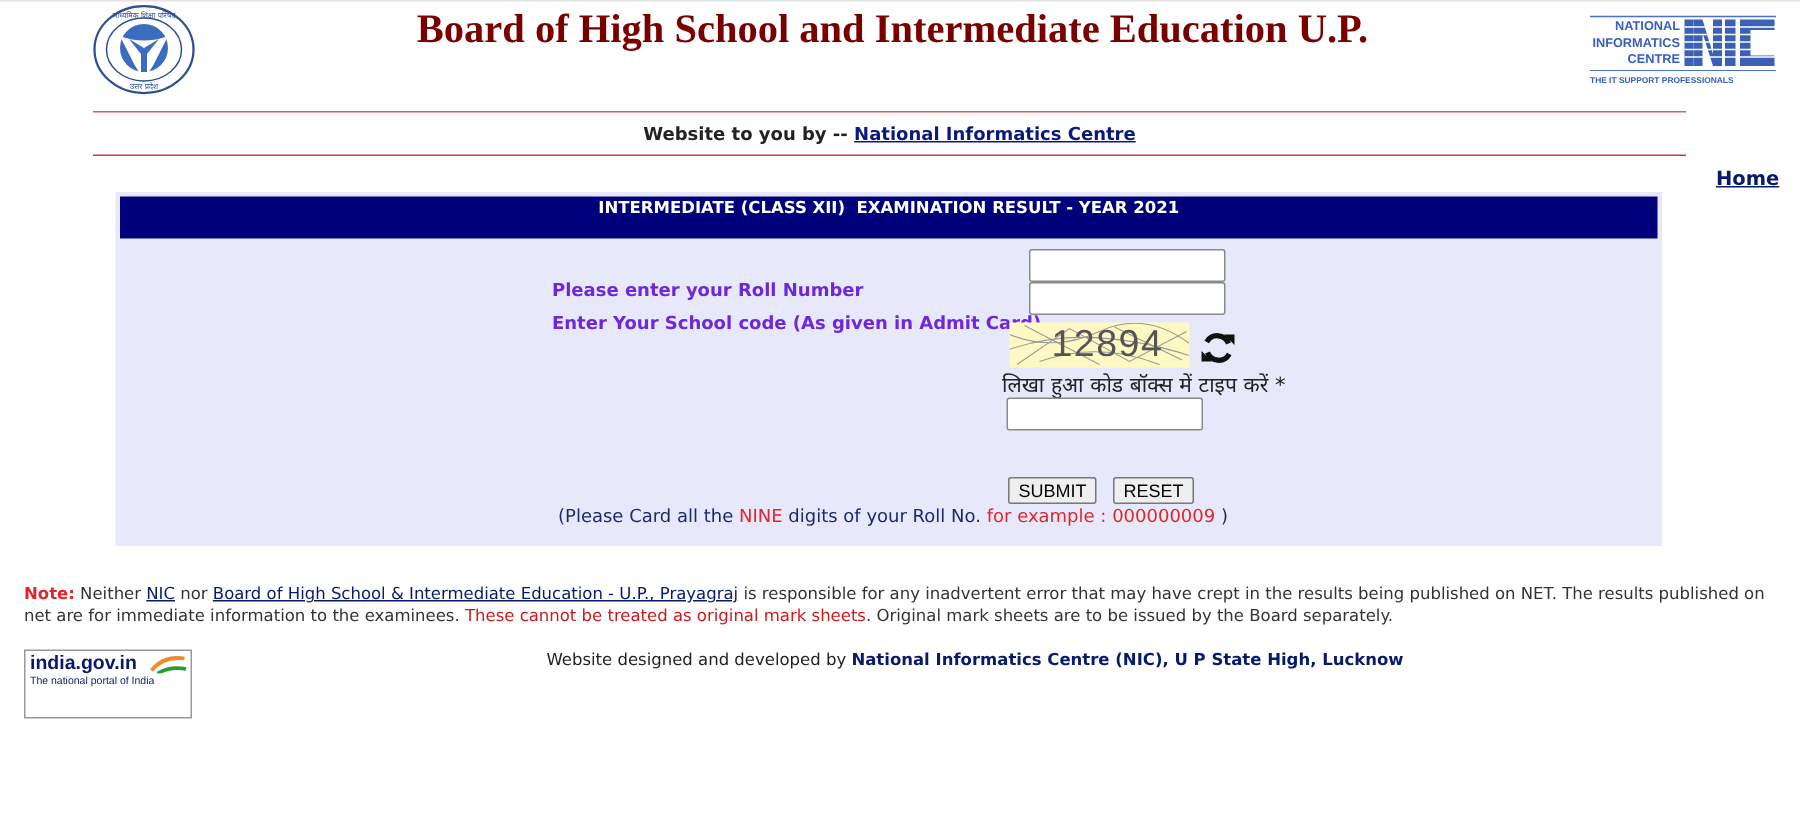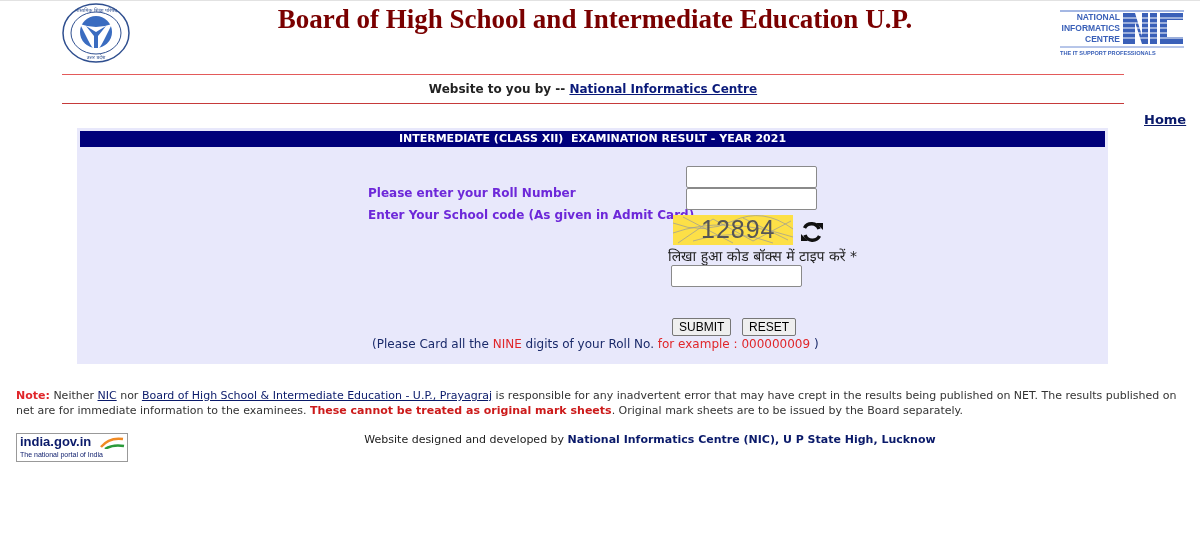--- a/index.html
+++ b/index.html
@@ -10,36 +10,36 @@
     .up-logo { left:60px; top:2px; width:72px; height:62px; }
     .title { left:240px; top:4px; width:710px; text-align:center; font-family:"Liberation Serif", serif; font-weight:bold; font-size:27px; color:#7a0000; letter-spacing:0px; }
     .nic-logo { left:1060px; top:10px; width:124px; height:52px; }
     .redline { left:62px; width:1062px; height:1px; background:#e35a5a; }
     .redline2 { background:#c63a3a; }
     .brought { left:62px; top:82px; width:1062px; text-align:center; font-size:12px; font-weight:bold; color:#222; }
     .brought a { color:#0a1a7a; text-decoration:underline; }
     .home { left:1144px; top:112px; font-size:13px; font-weight:bold; color:#0a1a6a; text-decoration:underline; cursor:pointer; }
     
     .panel { left:77px; top:128px; width:1031px; height:236px; background:#e8e8fb; }
-    .panel-head { left:80px; top:131px; width:1025px; height:16px; background:#00007a; color:#fff; font-size:11px; font-weight:bold; text-align:center; line-height:16px; }
+    .panel-head { left:80px; top:131px; width:1025px; height:28px; background:#00007a; color:#fff; font-size:11px; font-weight:bold; text-align:center; line-height:16px; }
     .lbl { font-size:12px; font-weight:bold; color:#6d28d9;margin-top:16px; }
     .inp { background:#fff; border:1px solid #8a8a8a; border-radius:2px; box-sizing:border-box; height:22px; }
-    .captcha { left:673px; top:215px; width:120px; height:30px; background:#fde047; overflow:hidden; }
+    .captcha { left:673px; top:215px; width:120px; height:30px; background:#fef9c3; overflow:hidden; }
     .captcha-text { position:absolute; left:28px; top:0px; font-family:"Liberation Sans", sans-serif; font-size:25px; color:#555; letter-spacing:1px; }
     .refresh { left:800px; top:220px; width:24px; height:24px; cursor:pointer; }
     .hindi { left:668px; top:246px; font-size:14px; color:#222; }
     .btn { font-family:"Liberation Sans", sans-serif; font-size:12px; background:#efefef; border:1px solid #777; border-radius:2px; padding:0 6px; height:18px; line-height:16px; box-sizing:border-box; cursor:pointer; color:#000; }
     .hint { left:372px; top:337px; font-size:12px; color:#1a2a6a; }
     .red { color:#e0262a; }
     
     .note { left:16px; top:388px; width:1180px; font-size:11px; line-height:15px; color:#333; }
     .note .nlabel { color:#e0262a; font-weight:bold; }
     .note a { color:#0a1a6a; text-decoration:underline; cursor:pointer; }
-    .note .warn { color:#cc1a1a; font-weight:bold;text-align:right; }
-    .india { left:16px; top:433px; width:112px; height:29px; border:1px solid #999; background:#fff; box-sizing:border-box; }
+    .note .warn { color:#cc1a1a; font-weight:normal;text-align:right; }
+    .india { left:16px; top:433px; width:112px; height:46px; border:1px solid #999; background:#fff; box-sizing:border-box; }
     .india-main { position:absolute; left:3px; top:0px; font-size:13px; font-weight:bold; color:#0a1a6a; font-family:"Liberation Sans", sans-serif; }
     .india-sub { position:absolute; left:3px; top:17px; font-size:7px; color:#0a1a6a; font-family:"Liberation Sans", sans-serif; }
     .credit { left:240px; top:433px; width:820px; text-align:center; font-size:11px; line-height:14px; color:#222; }
     .credit b { color:#0a1a6a; }
   </style>
 </head>
 <body>
 
 <div class="topline"></div>
 

